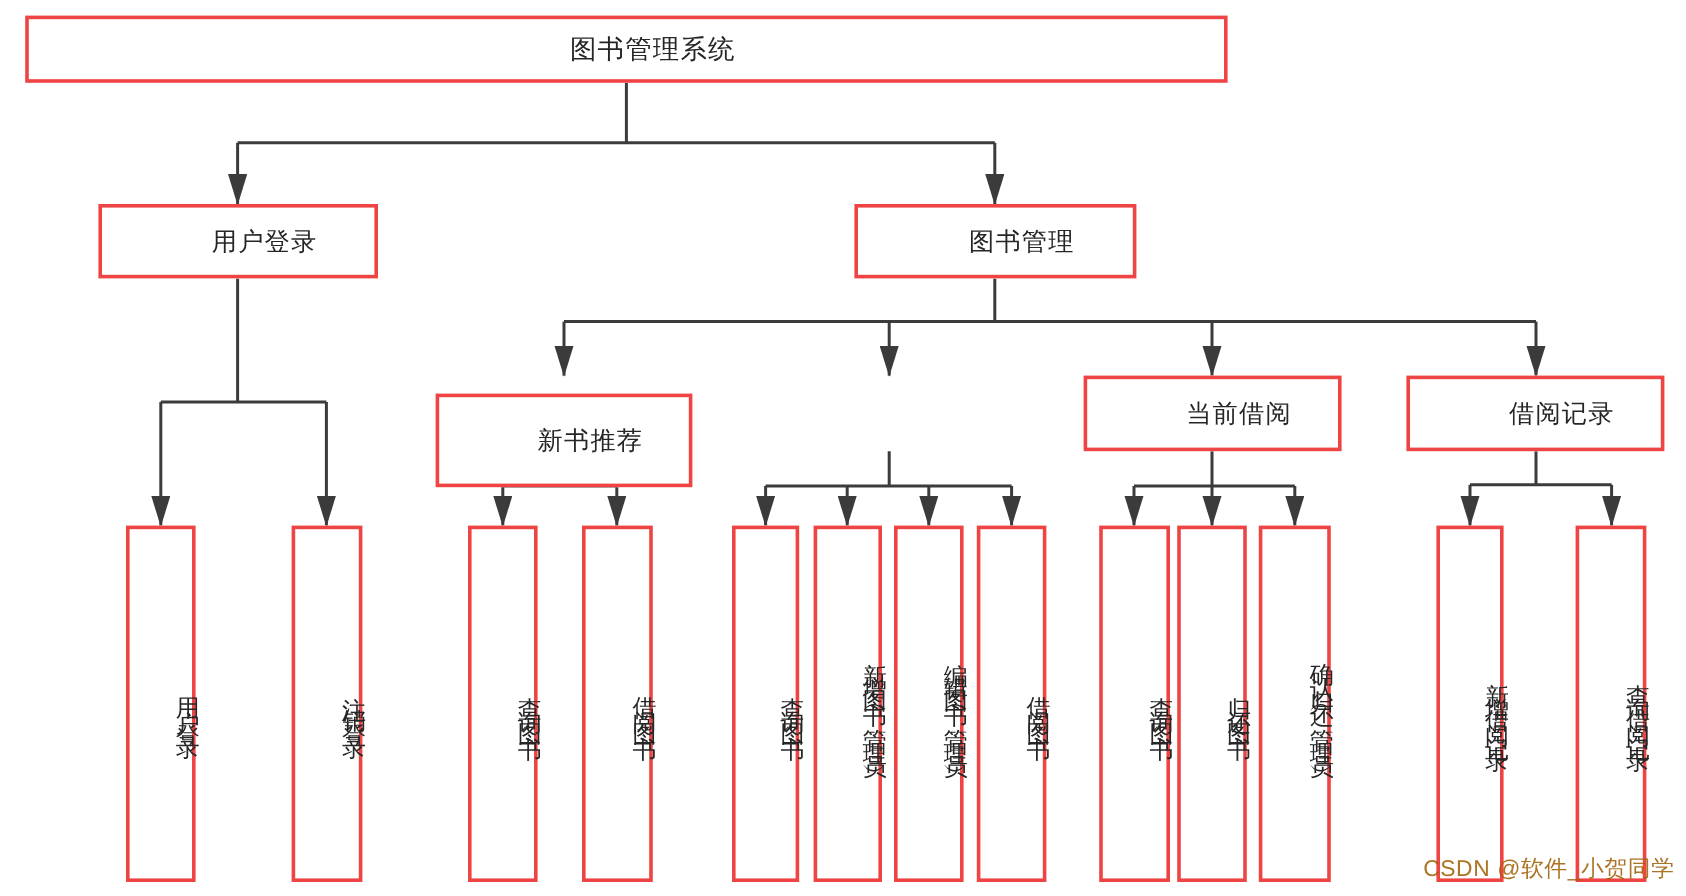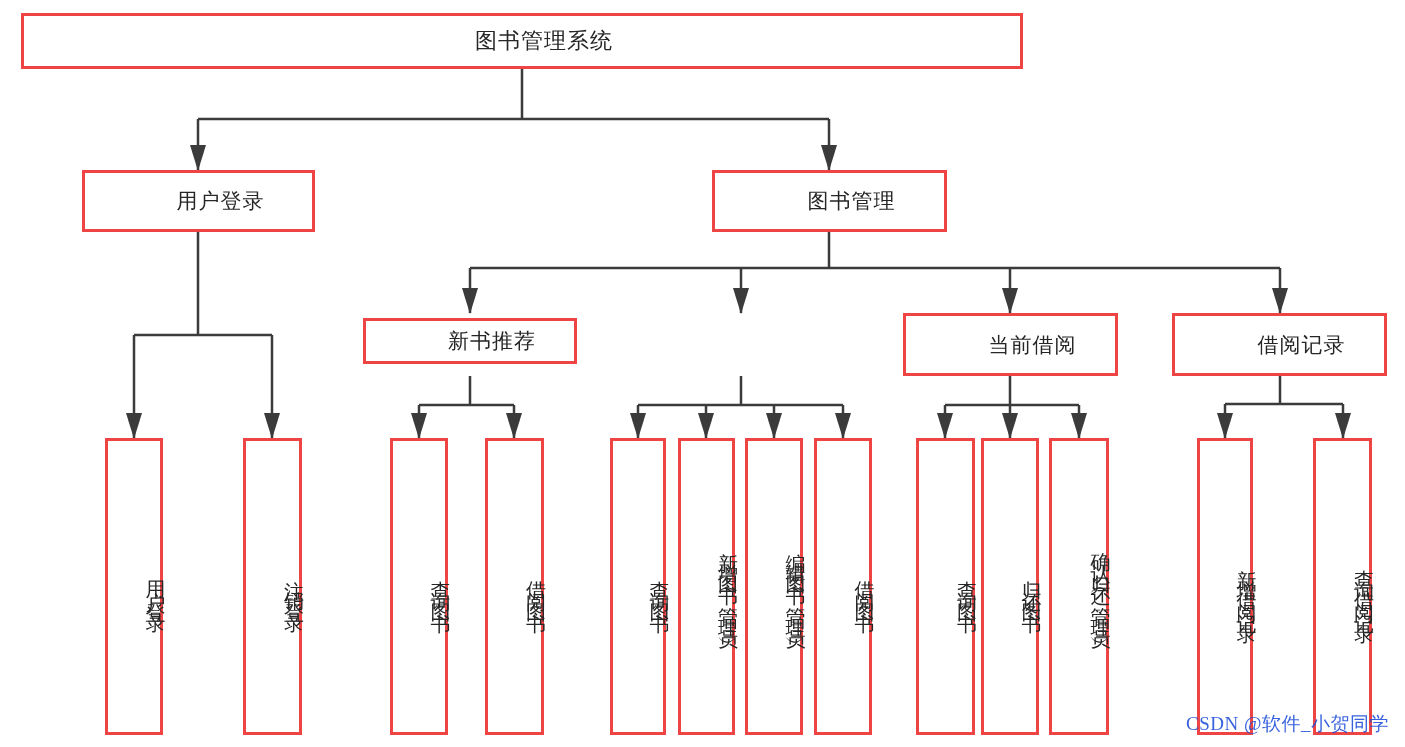--- a/index.html
+++ b/index.html
@@ -41,26 +41,25 @@
     text-orientation: mixed;
     letter-spacing: 11px;
     line-height: 1;
     color: #262626;
   }
   .watermark {
     position: absolute;
     left: 1186px;
     top: 711px;
     font-size: 19px;
-    color: #1d4ed8;
+    color: #a16207;
     opacity: 0.88;
     white-space: nowrap;
     z-index: 3;
     letter-spacing: 0.5px;
-    font-family: Liberation Serif, serif;
   }
 </style>
 </head>
 <body>
 
 <div class="canvas">
 
   <svg class="connectors" width="1405" height="747" viewBox="0 0 1405 747">
     <defs>
       <marker id="arw" viewBox="0 0 26 16" markerWidth="26" markerHeight="16" refX="25" refY="8" orient="auto" markerUnits="userSpaceOnUse">
@@ -102,21 +101,21 @@
       <path d="M1225 404 V438" marker-end="url(#arw)"></path>
       <path d="M1343 404 V438" marker-end="url(#arw)"></path>
     </g>
   </svg>
 
   <div class="node root" style="left:21px; top:13px; width:1002px; height:56px;">图书管理系统</div>
 
   <div class="node mid" style="left:82px; top:170px; width:233px; height:62px;">用户登录</div>
   <div class="node mid" style="left:712px; top:170px; width:235px; height:62px;">图书管理</div>
 
-  <div class="node mid" style="left:363px; top:318px; width:214px; height:46px;">新书推荐</div>
+  <div class="node mid" style="left:363px; top:328px; width:214px; height:78px;">新书推荐</div>
   <div class="node mid" style="left:903px; top:313px; width:215px; height:63px;text-align:right;">当前借阅</div>
   <div class="node mid" style="left:1172px; top:313px; width:215px; height:63px;">借阅记录</div>
 
   <div class="node leaf" style="left:105px; top:438px; width:58px; height:297px;">
     <span class="vtext">用户登录</span>
   </div>
   <div class="node leaf" style="left:243px; top:438px; width:59px; height:297px;">
     <span class="vtext">注销登录</span>
   </div>
 

